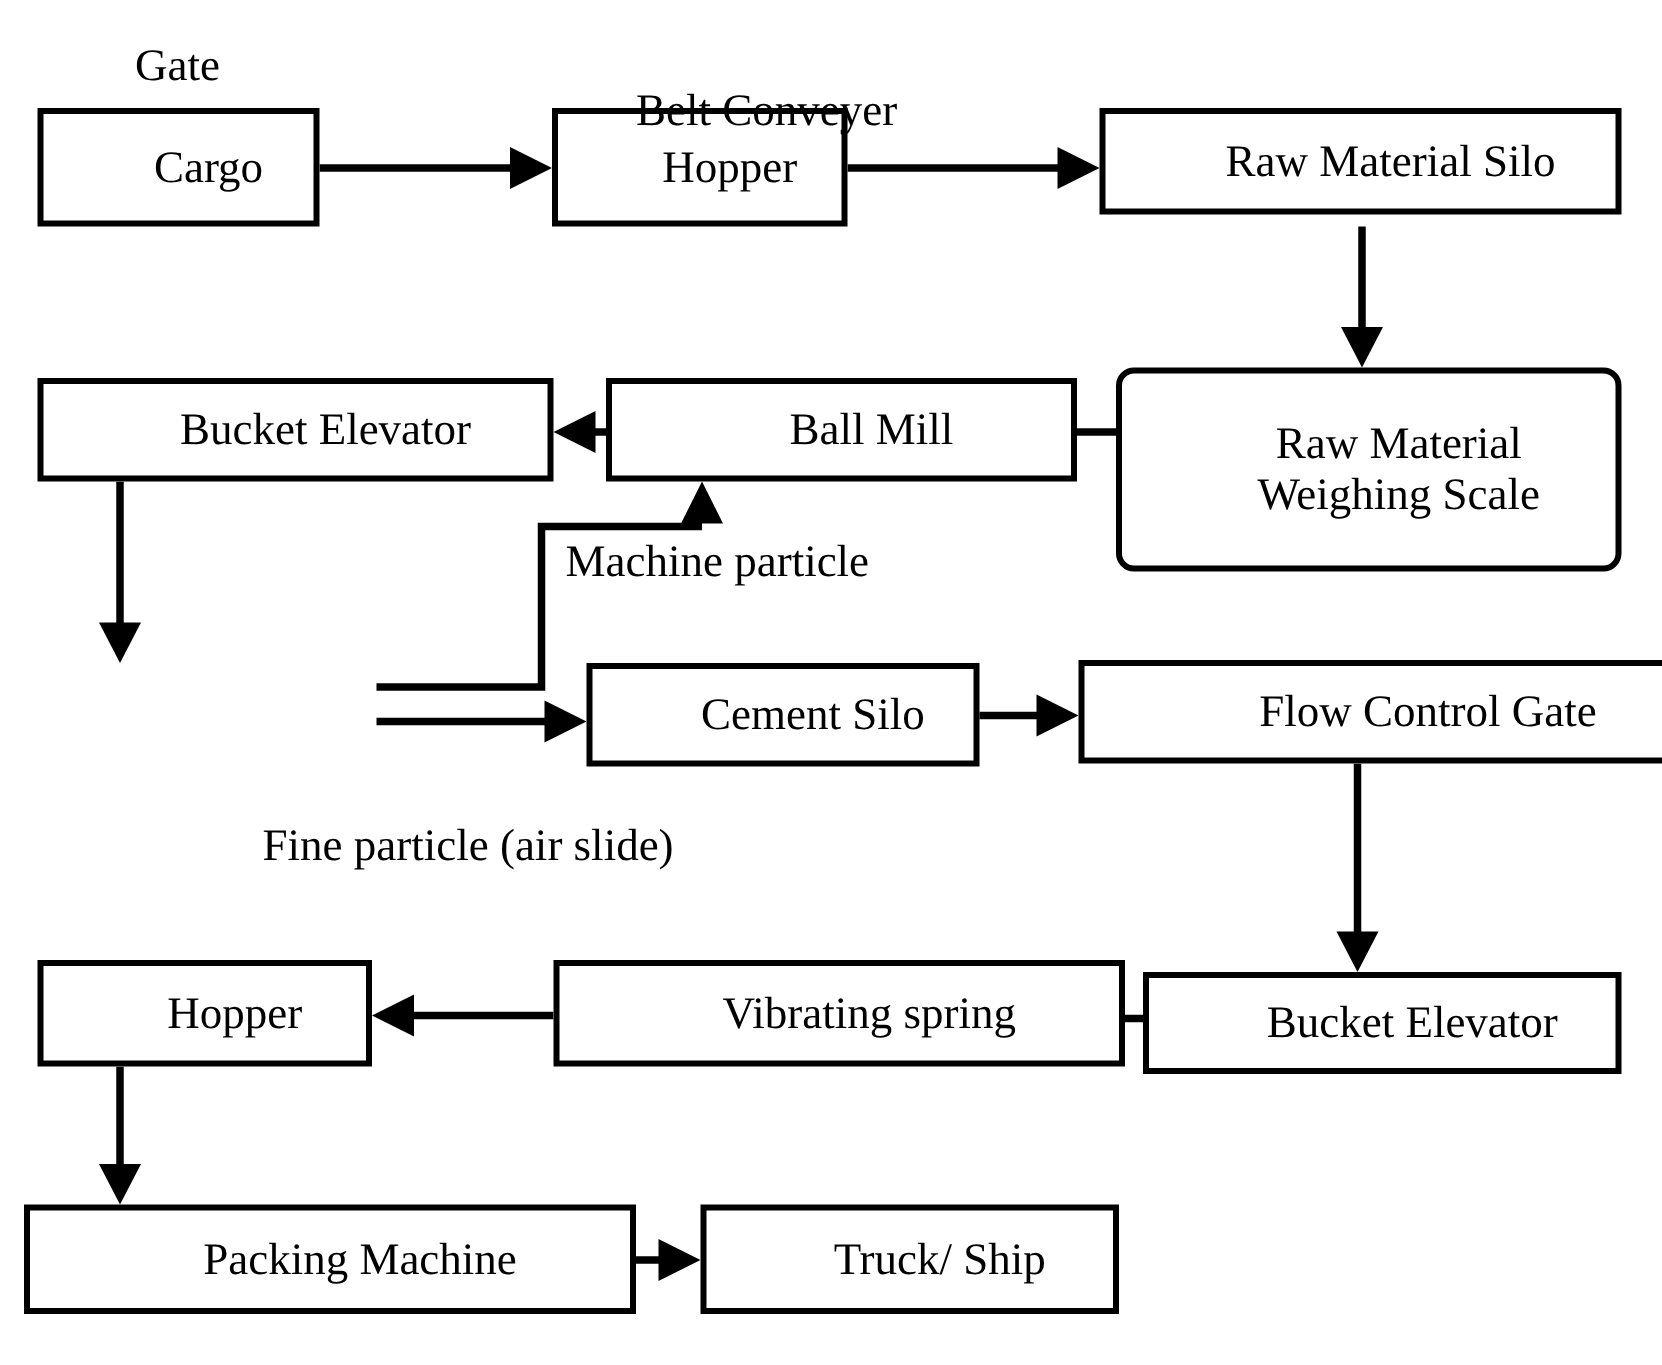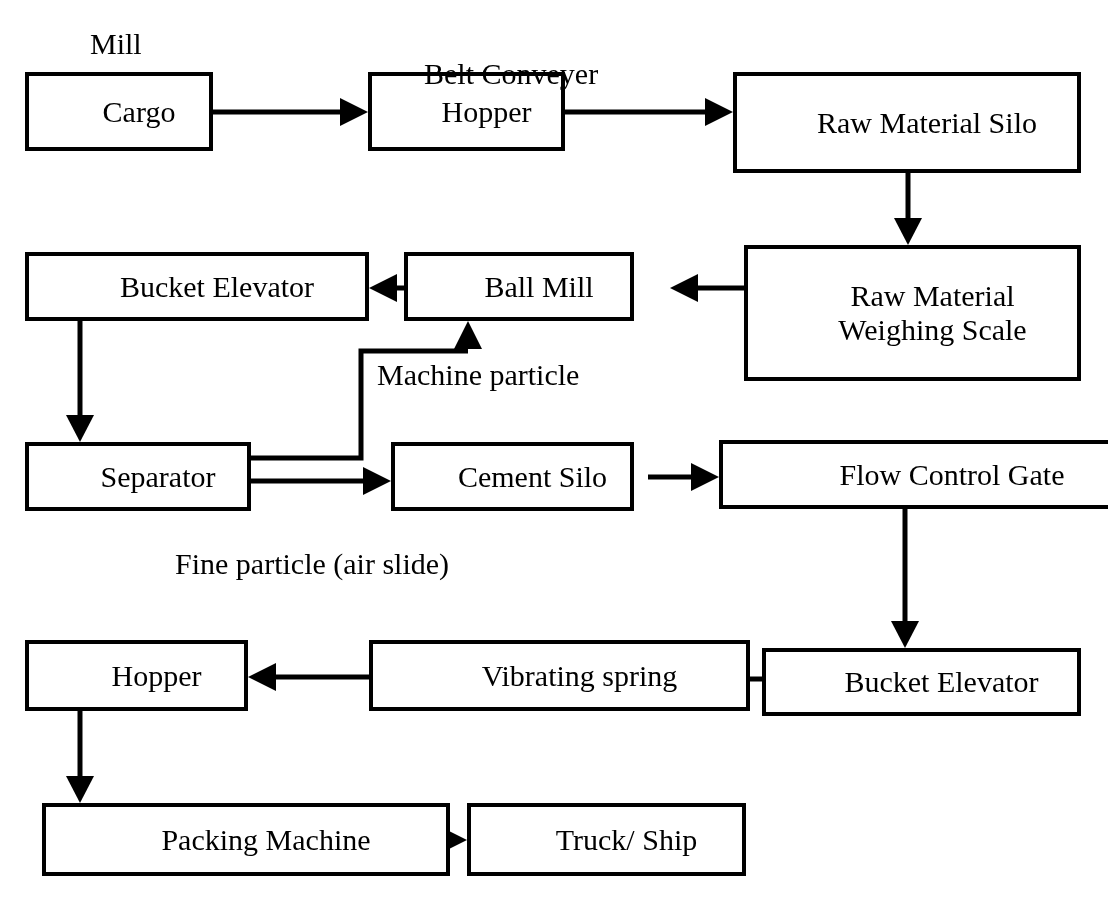--- a/index.html
+++ b/index.html
@@ -127,64 +127,61 @@
       <polygon points="80,803 66,776 94,776"></polygon>
     </g>
 
     <g>
       <line x1="370" y1="840" x2="447" y2="840"></line>
       <polygon points="467,840 439,826 439,854"></polygon>
     </g>
 
   </svg>
 
-  <div class="caption" style="left: 90px; top: 29px;">Mill</div>
+  <div class="caption" style="left: 90px; top: 29px;">Gate</div>
   <div class="caption" style="left: 424px; top: 29px; margin-top: 30px;">Belt Conveyer</div>
   <div class="caption" style="left: 377px; top: 360px;">Machine particle</div>
   <div class="caption" style="left: 175px; top: 549px;">Fine particle (air slide)</div>
 
   <div class="node" style="left: 25px; top: 72px; width: 188px; height: 79px;">
       <span>Cargo</span>
     </div>
   <div class="node" style="left: 368px; top: 72px; width: 197px; height: 79px;">
       <span>Hopper</span>
     </div>
-  <div class="node" style="left: 733px; top: 72px; width: 348px; height: 101px;">
+  <div class="node" style="left: 733px; top: 72px; width: 348px; height: 71px;">
       <span>Raw Material Silo</span>
     </div>
   <div class="node" style="left: 25px; top: 252px; width: 344px; height: 69px;">
       <span>Bucket Elevator</span>
     </div>
-  <div class="node" style="left: 404px; top: 252px; width: 230px; height: 69px;">
+  <div class="node" style="left: 404px; top: 252px; width: 314px; height: 69px;">
       <span>Ball Mill</span>
     </div>
-  <div class="node" style="left: 744px; top: 245px; width: 337px; height: 136px;">
+  <div class="node" style="left: 744px; top: 245px; width: 337px; height: 136px; border-radius: 12px;">
       <span>
         <div>Raw Material</div>
         <div>Weighing Scale</div>
       </span>
     </div>
-  <div class="node" style="left: 25px; top: 442px; width: 226px; height: 69px;">
-      <span>Separator</span>
-    </div>
-  <div class="node" style="left: 391px; top: 442px; width: 243px; height: 69px;">
+  <div class="node" style="left: 391px; top: 442px; width: 262px; height: 69px;">
       <span>Cement Silo</span>
     </div>
   <div class="node" style="left: 719px; top: 440px; width: 426px; height: 69px;">
       <span>Flow Control Gate</span>
     </div>
   <div class="node" style="left: 25px; top: 640px; width: 223px; height: 71px;">
       <span>Hopper</span>
     </div>
   <div class="node" style="left: 369px; top: 640px; width: 381px; height: 71px;">
       <span>Vibrating spring</span>
     </div>
   <div class="node" style="left: 762px; top: 648px; width: 319px; height: 68px;">
       <span>Bucket Elevator</span>
     </div>
-  <div class="node" style="left: 42px; top: 803px; width: 408px; height: 73px; justify-content: center;">
+  <div class="node" style="left: 16px; top: 803px; width: 408px; height: 73px; justify-content: center;">
       <span>Packing Machine</span>
     </div>
   <div class="node" style="left: 467px; top: 803px; width: 279px; height: 73px;">
       <span>Truck/ Ship</span>
     </div>
 
 </div>
 
 </body></html>

